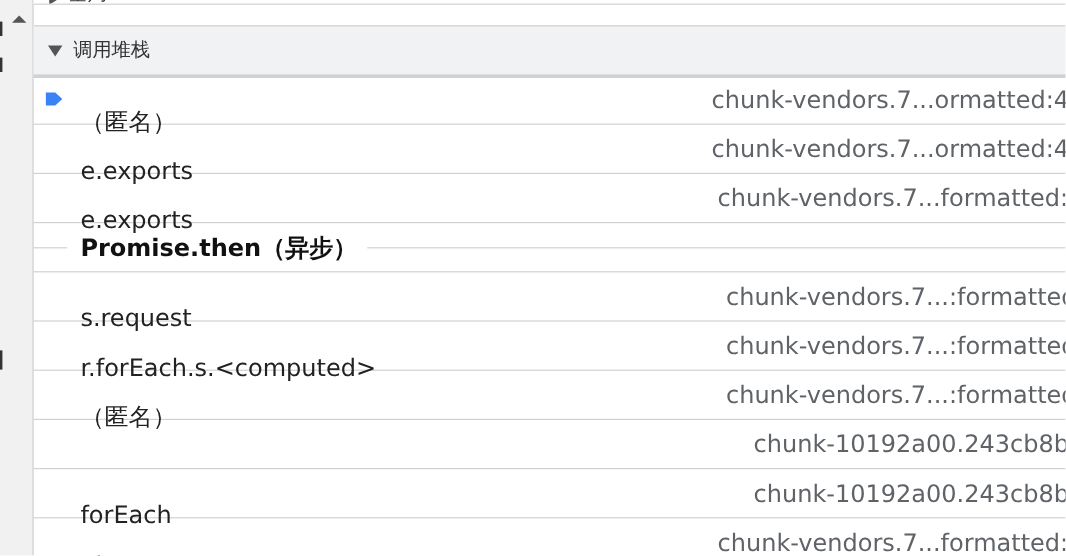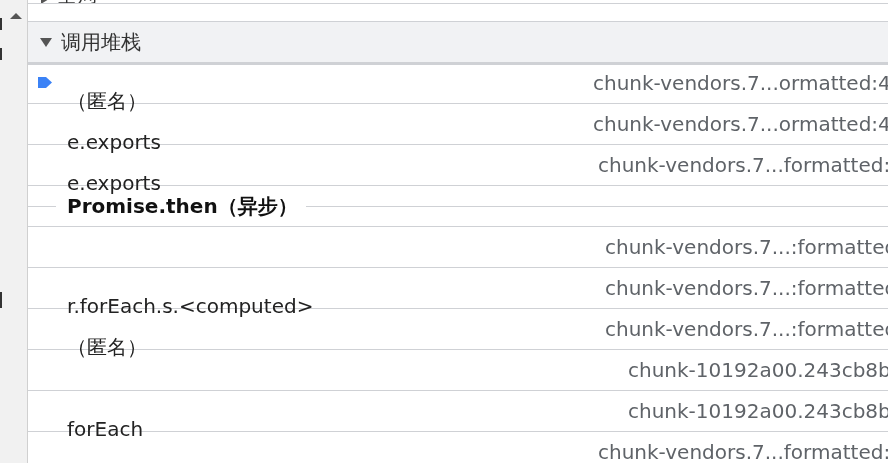--- a/index.html
+++ b/index.html
@@ -1,21 +1,21 @@
 <!DOCTYPE html>
 <html><head>
   <meta charset="utf-8">
   <style>
     html, body { margin:0; padding:0; }
     body { width:888px; height:463px; overflow:hidden; background:#ffffff; font-family:"DejaVu Sans","Liberation Sans",sans-serif; position:relative; }
     .gutter { position:absolute; left:0; top:0; width:27px; height:463px; background:#f1f1f1; border-right:1px solid #d0d0d0; }
     .gutter .edge-mark { position:absolute; left:0; width:2px; background:#333; }
     .gutter .scroll-up { position:absolute; left:10px; top:13px; width:0; height:0; border-left:6px solid transparent; border-right:6px solid transparent; border-bottom:6px solid #555; }
     .pane { position:absolute; left:28px; top:0; right:0; height:463px; }
-    .section-header { position:absolute; left:0; right:0; display:flex; align-items:center; color:#333; font-size:20px; }
+    .section-header { position:absolute; left:0; right:0; display:flex; align-items:center; color:#333; font-size:16px; }
     .scope-header { top:-14px; height:17px; overflow:hidden; background:#fff; border-bottom:1px solid #cfd1d5; }
     .scope-header .tri { width:0; height:0; border-top:5px solid transparent; border-bottom:5px solid transparent; border-left:8px solid #555; margin-left:13px; margin-right:8px; margin-top:8px; }
     .scope-header span.lbl { margin-top:2px; }
     .stack-header { top:21px; height:40px; background:#f1f2f4; border-top:1px solid #cfd1d5; border-bottom:3px solid #cfd1d5; }
     .stack-header .tri { width:0; height:0; border-left:6px solid transparent; border-right:6px solid transparent; border-top:9px solid #555; margin-left:12px; margin-right:9px; }
     .frames { position:absolute; left:0; right:0; top:63px; }
     .frame { position:relative; height:40px; border-bottom:1px solid #cfd1d5; display:flex; align-items:center; font-size:20px; color:#222; white-space:nowrap; }
     .frame .fn { position:absolute; left:39px;margin-top:36px; }
     .frame .loc { position:absolute; color:#5f6368; }
     .frame .cur-arrow { position:absolute; left:10px; top:13px; width:14px; height:13px; }
@@ -63,20 +63,21 @@
       <span class="loc" style="left:570px;">chunk-vendors.7...formatted:9</span>
     </div>
 
     <div class="async-sep">
       <span class="line-l"></span>
       <span class="lbl">Promise.then（异步）</span>
       <span class="line-r"></span>
     </div>
 
     <div class="frame">
+      <span class="fn">s.request</span>
       <span class="loc" style="left:577px;">chunk-vendors.7...:formatted</span>
     </div>
     <div class="frame">
       <span class="fn">r.forEach.s.&lt;computed&gt;</span>
       <span class="loc" style="left:577px;">chunk-vendors.7...:formatted</span>
     </div>
     <div class="frame">
       <span class="fn">（匿名）</span>
       <span class="loc" style="left:577px;">chunk-vendors.7...:formatted</span>
     </div>

